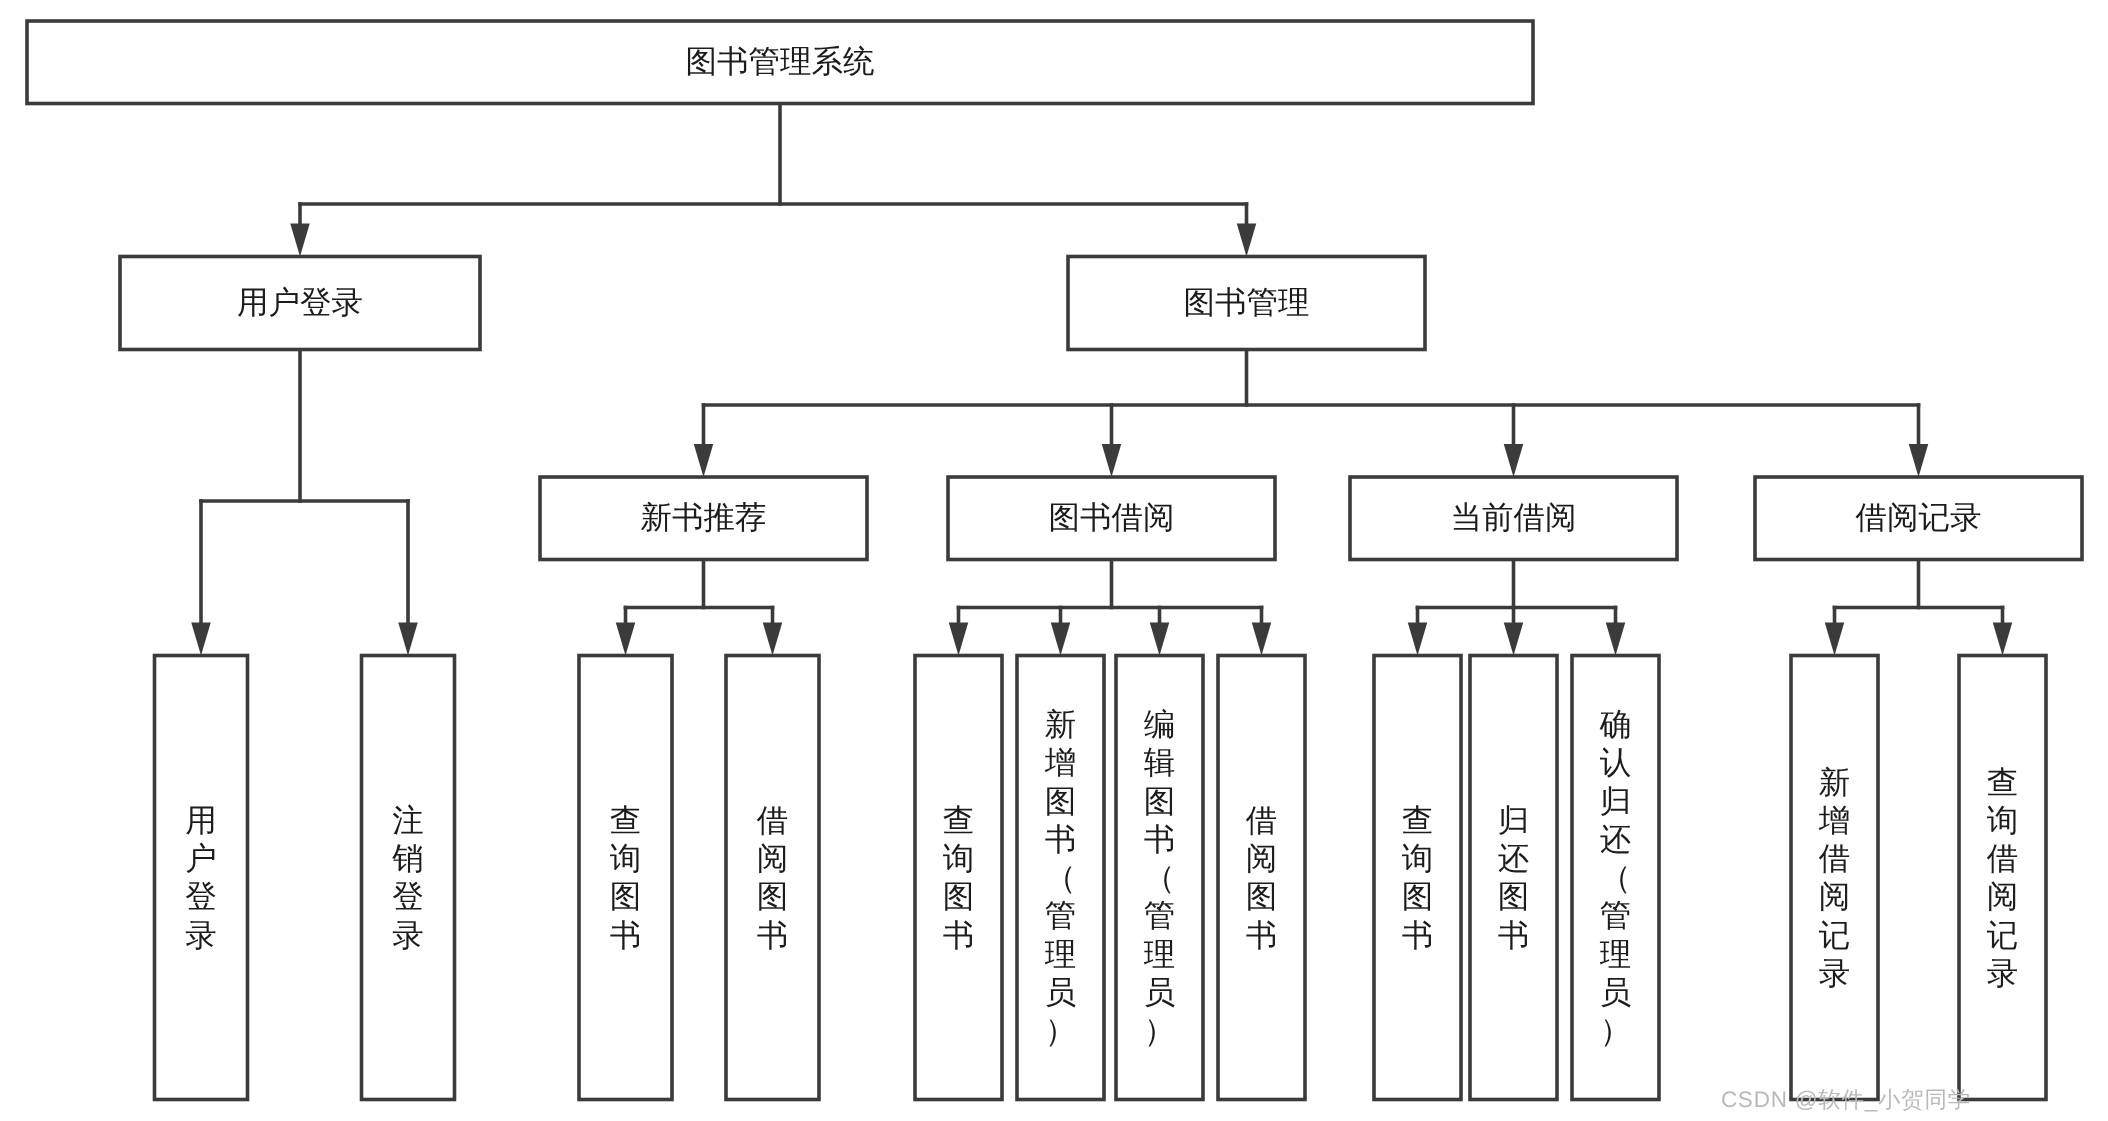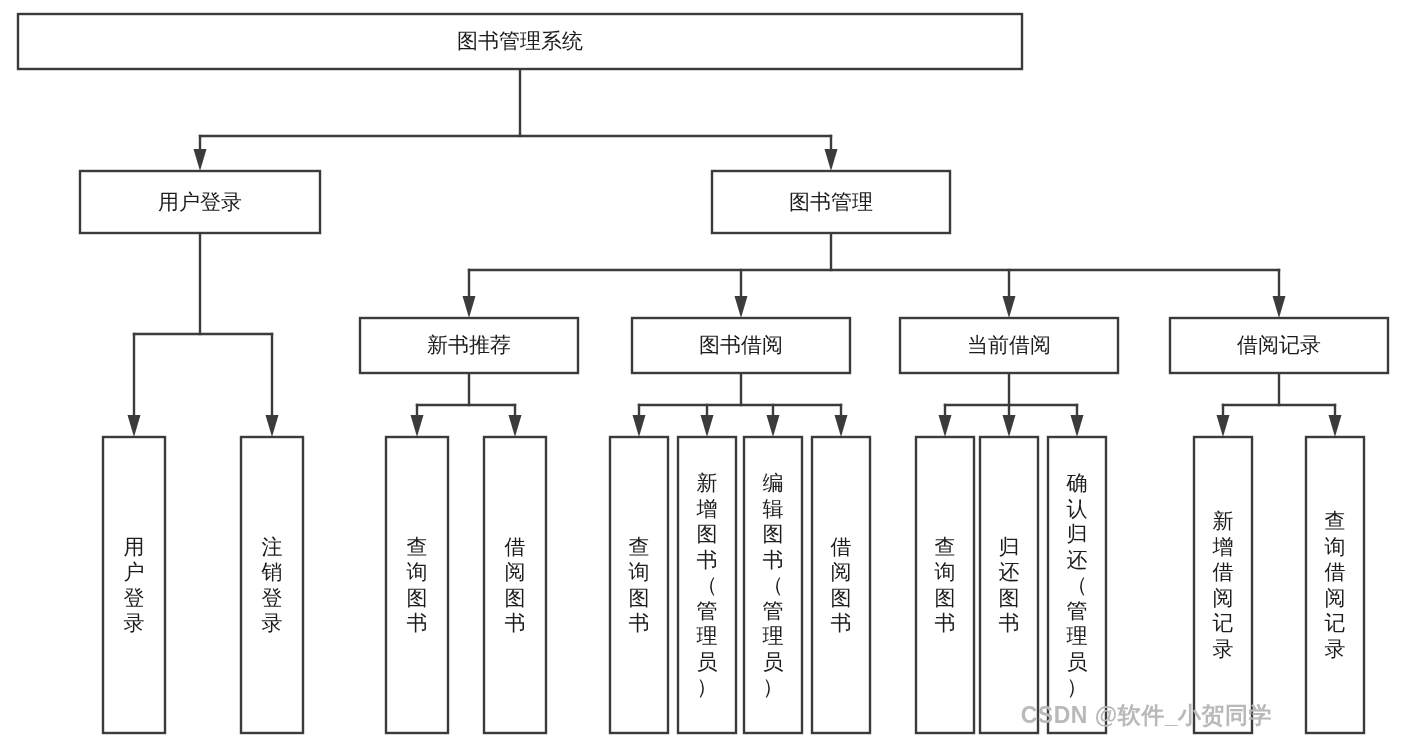--- a/index.html
+++ b/index.html
@@ -11,20 +11,21 @@
     width: 1405px;
     height: 747px;
     font-family: "Liberation Sans", "DejaVu Sans", sans-serif;
     overflow: hidden;
     position: relative;
   }
   #diagram-root {
     position: relative;
     width: 1280px;
     height: 747px;
+    padding-left: 42px;
   }
   svg.tree-canvas {
     position: absolute;
     left: 0;
     top: 0;
     width: 1405px;
     height: 747px;
   }
   .node-box {
     fill: #ffffff;
@@ -50,27 +51,26 @@
   }
   .node-label-v {
     font-family: "Liberation Sans", "DejaVu Sans", sans-serif;
     font-size: 21px;
     fill: #1c1c1c;
     text-anchor: middle;
   }
   .watermark-text {
     position: absolute;
     right: 8px;
-    bottom: 16px;
-    font-family: "Liberation Sans", "DejaVu Sans", sans-serif;
-    font-size: 23px;
+    bottom: 4px;
+    font-family: "Liberation Sans", "DejaVu Sans", sans-serif;
+    font-size: 15px;
     color: #b9b9b9;
     white-space: nowrap;
     letter-spacing: 0.5px;
-    font-weight: bold;
   }
 </style>
 </head>
 <body>
 
 <div id="diagram-root">
   <svg class="tree-canvas" viewBox="0 0 1405 747">
     <g id="connectors-layer">
         <line x1="520" y1="69" x2="520" y2="136" class="connector"></line>
         <line x1="200" y1="136" x2="831" y2="136" class="connector"></line>

